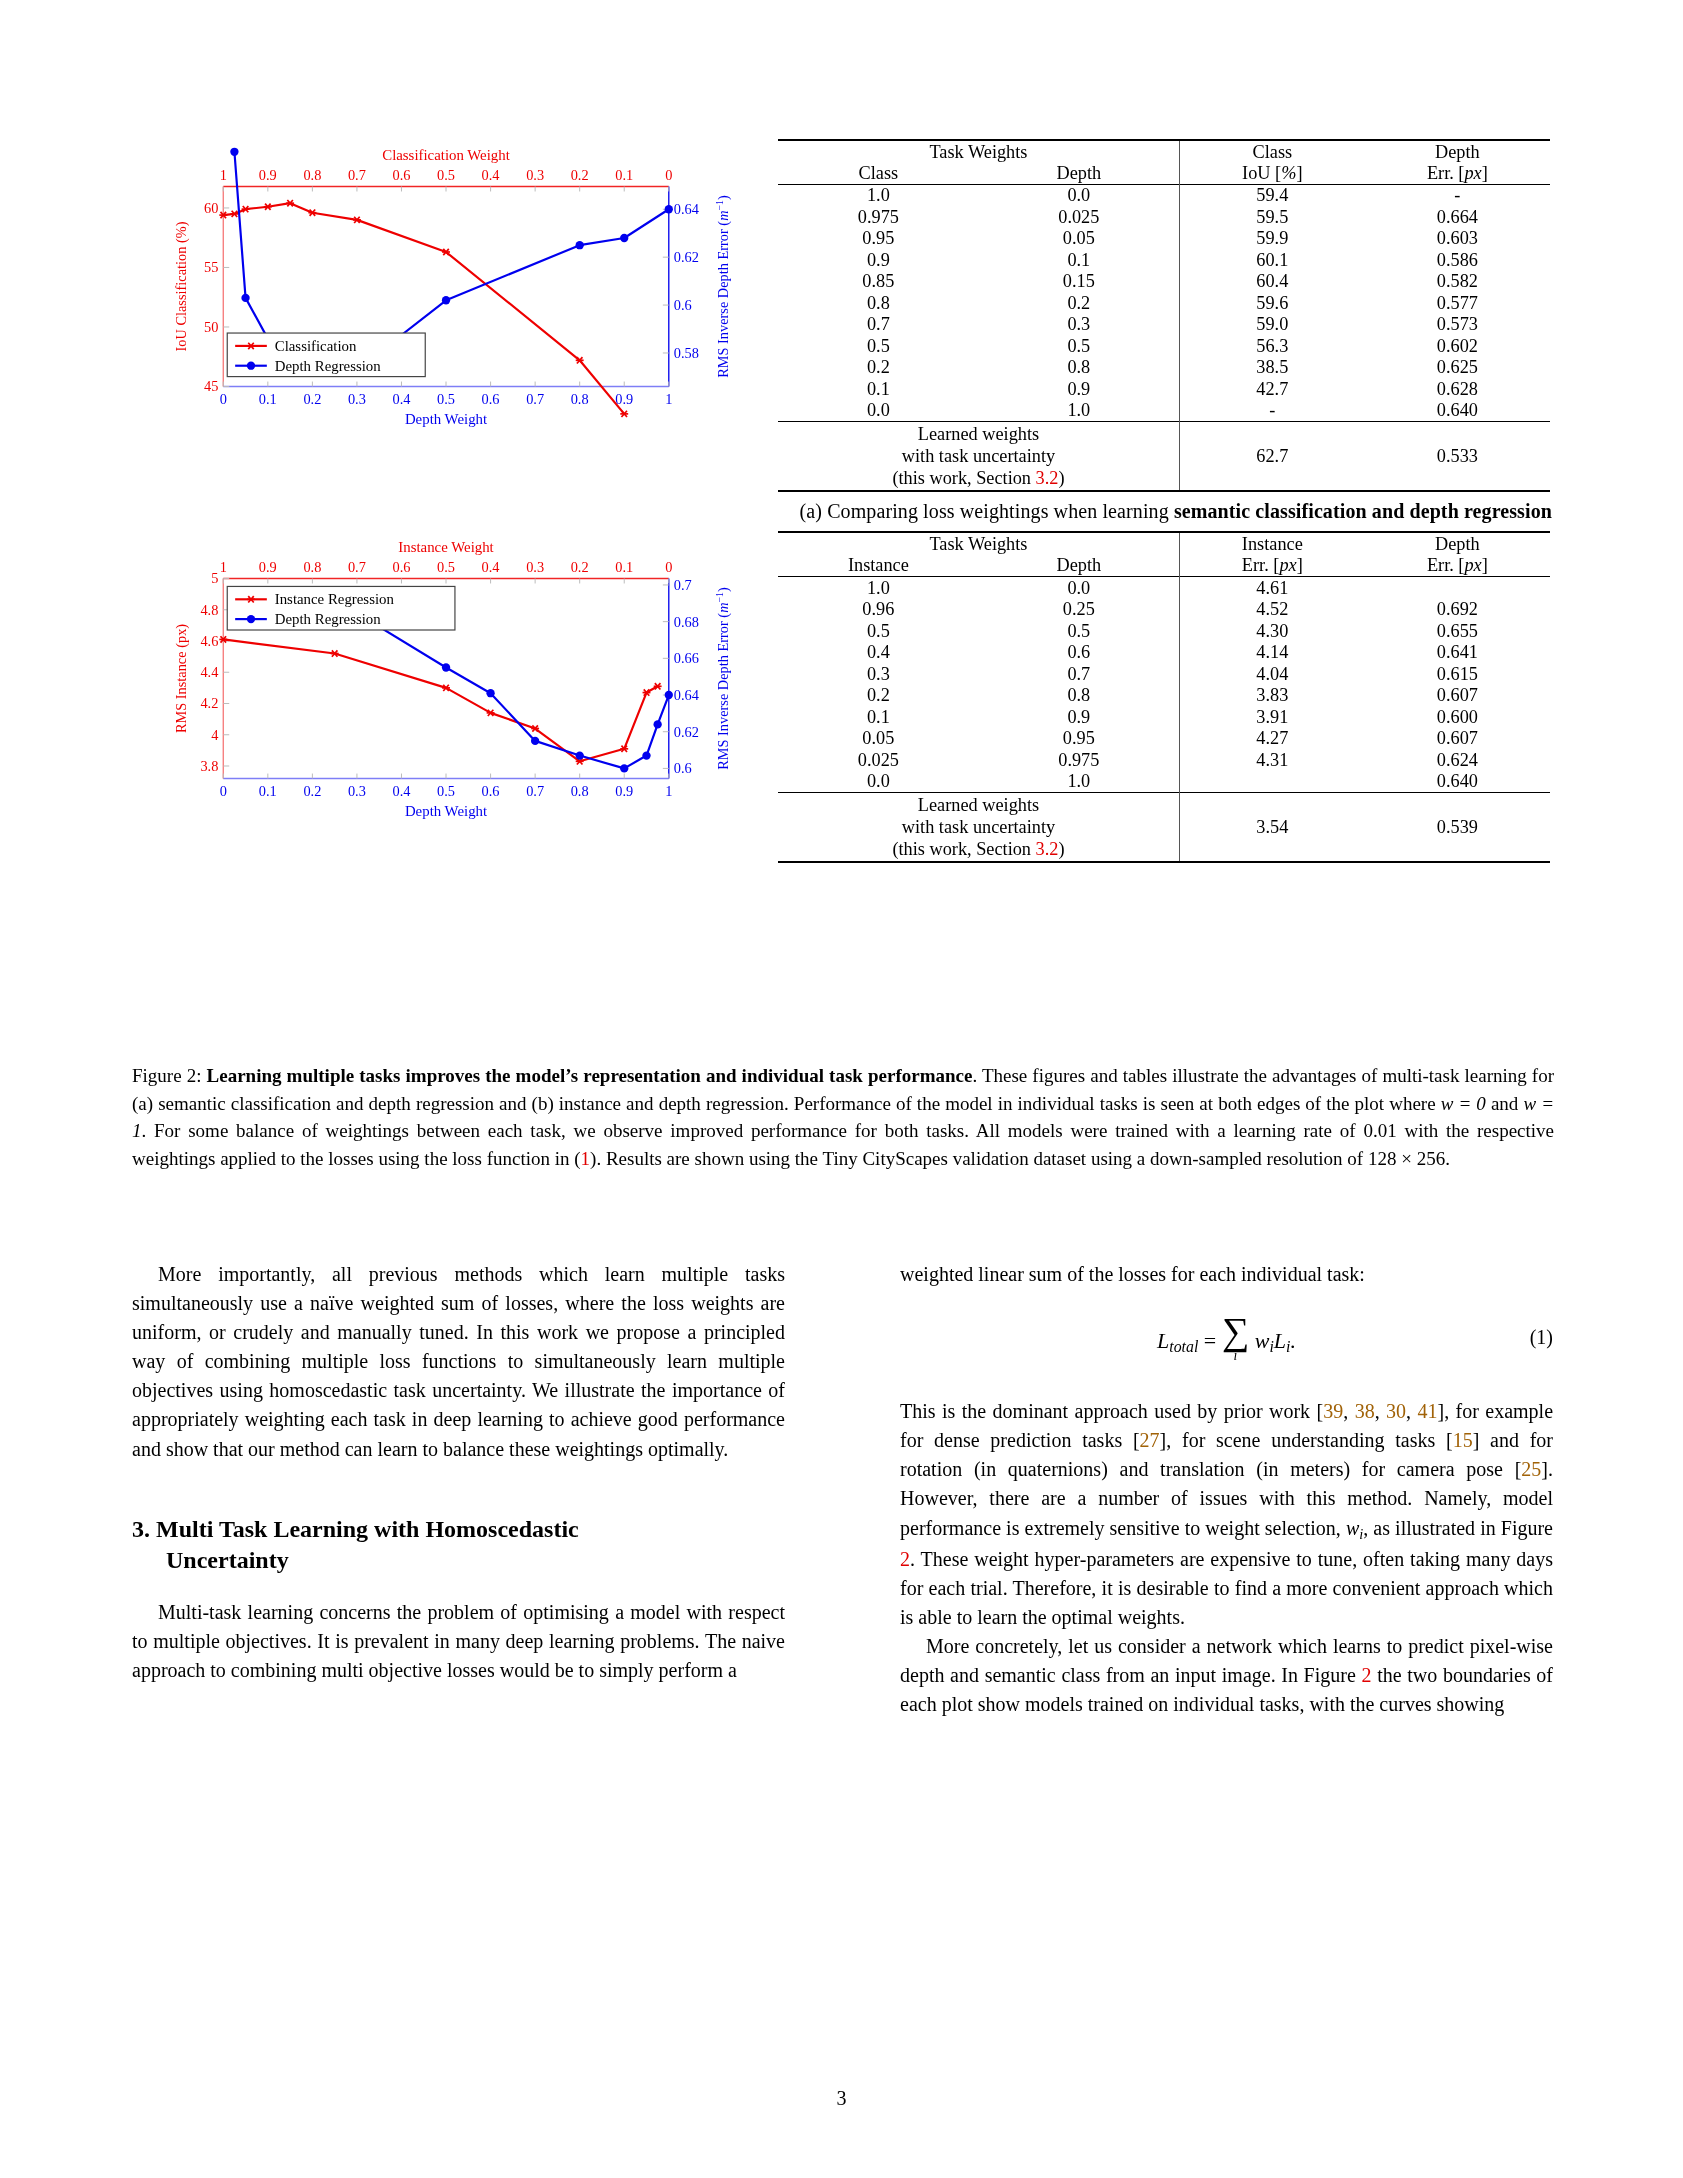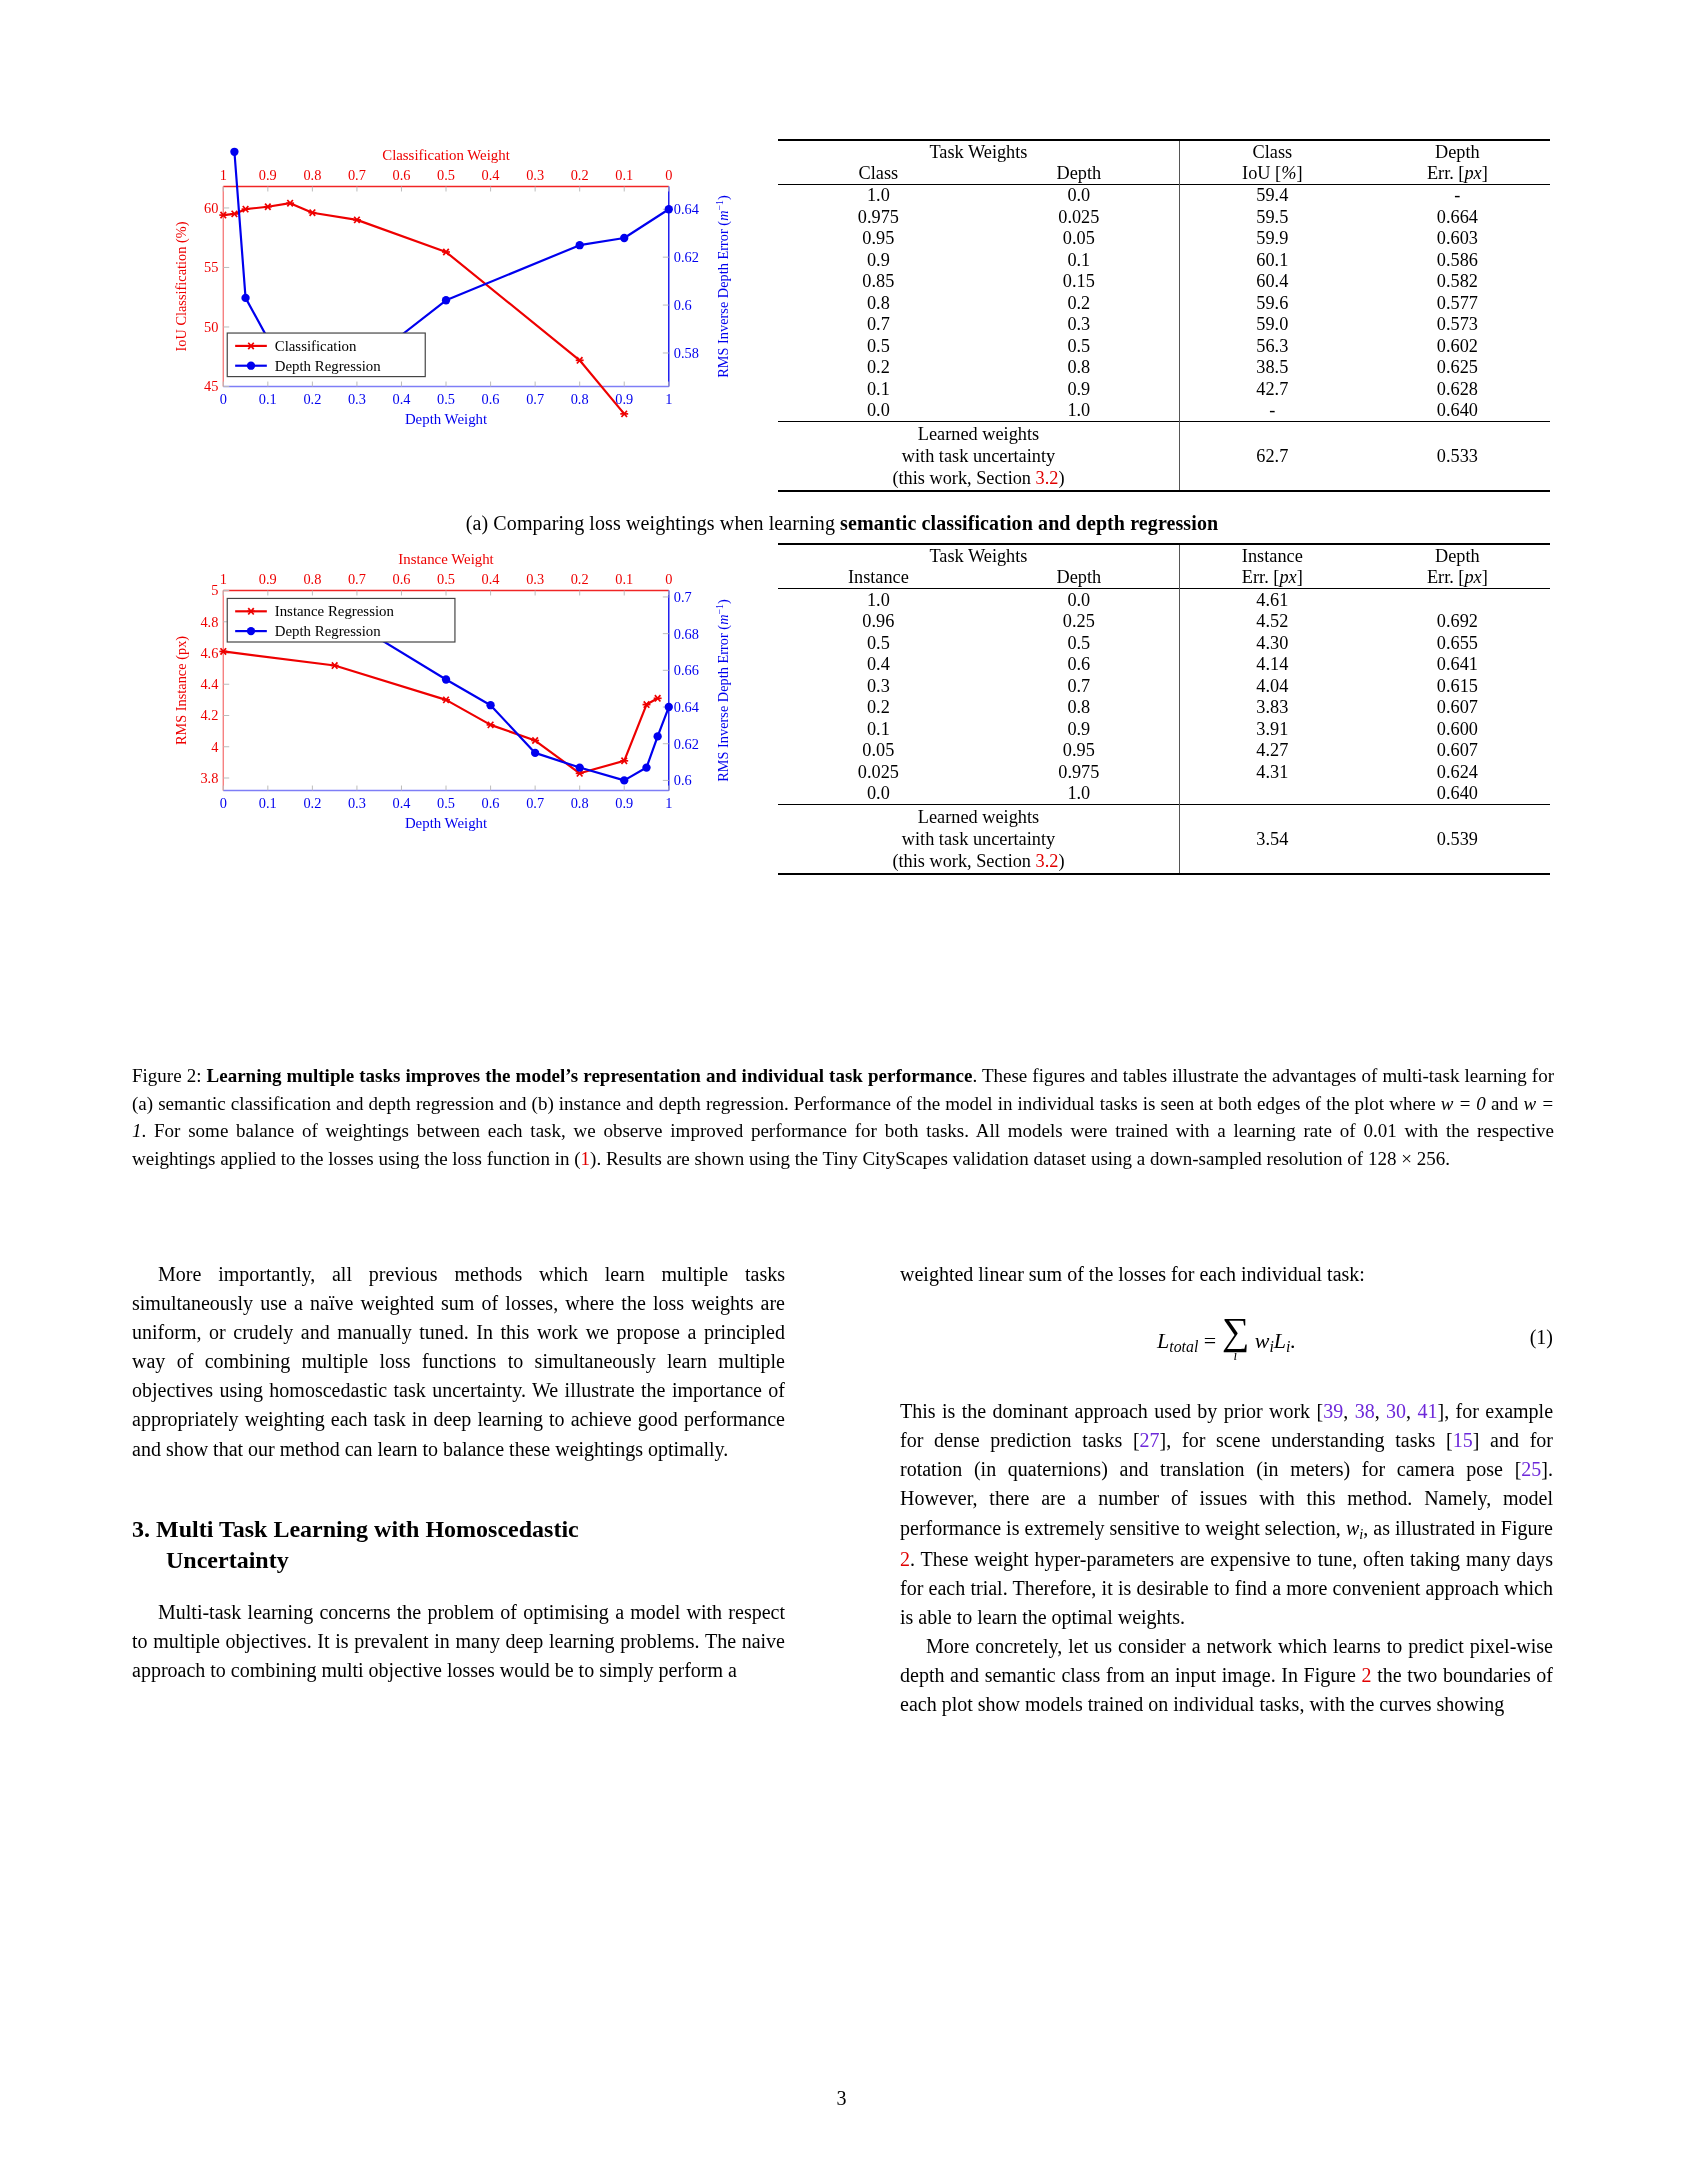--- a/index.html
+++ b/index.html
@@ -17,23 +17,23 @@
   .figure-block { position:absolute; left:132px; top:139px; width:1420px; }
 
   .fig-row { display:flex; align-items:flex-start; }
 
   .plot-wrap { position:relative; width:634px; height:302px; }
   .plot-wrap.b { height:297px; }
 
   svg { display:block; }
 
   .subcap {
-    text-align:center;
+    text-align:right;
     font-size:20px;
-    margin-top:20px;
+    margin-top:8px;
     letter-spacing:0.1px;
   }
   .subcap b { font-weight:bold; }
 
   
   .tbl-wrap { width:772px; padding-left:12px; }
   table.paper {
     border-collapse:collapse;
     width:100%;
     font-size:18.3px;
@@ -44,21 +44,21 @@
     padding:0.5px 4px;
     font-weight:normal;
   }
   .rule-top td { border-top:2.2px solid #000; }
   .rule-mid td { border-top:1.1px solid #000; }
   .rule-bot td { border-bottom:2.2px solid #000; }
   .vline { border-left:1.1px solid #555; }
   .hdr-span { padding-bottom:0px; }
   .learned { font-weight:bold; text-align:center; line-height:1.22; }
   .red { color:#e00000; }
-  .green { color:#6d28d9; }
+  .green { color:#a16207; }
   .it { font-style:italic; }
 
   
   .caption {
     position:absolute; left:132px; top:1062px; width:1422px;
     font-size:19px; line-height:1.455;
     text-align:justify;
     text-justify:inter-word;
   }
   .caption b { font-weight:bold; }

